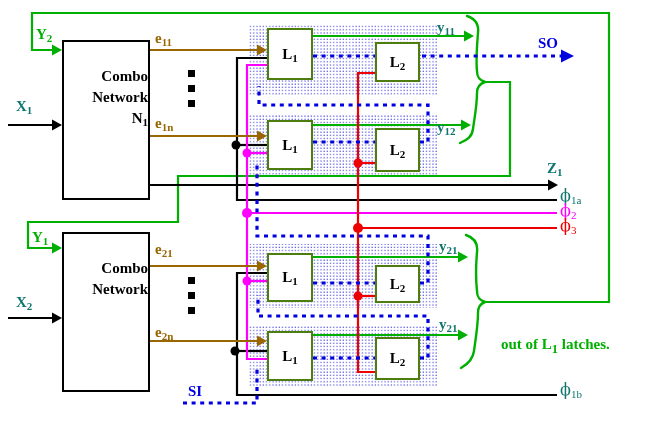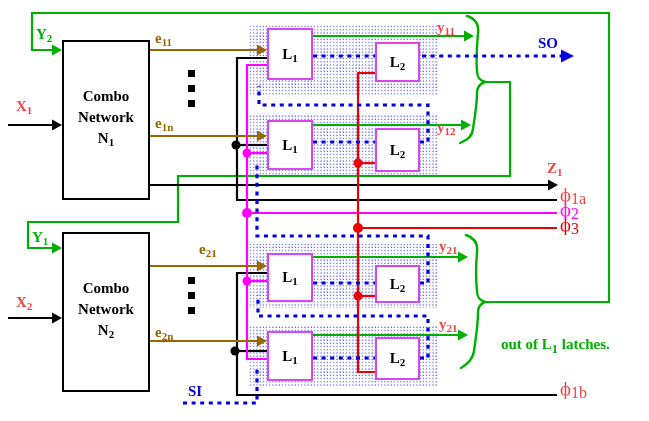--- a/index.html
+++ b/index.html
@@ -1,33 +1,33 @@
 <!DOCTYPE html>
 <html style="--green: #00b000; --brown: #996600; --magenta: #ff00ff; --red: #ee0000; --blue: #0000e0; --black: #000000; --stipple-dot: #2222dd;"><head>
 <meta charset="utf-8">
 <style>
   html,body{margin:0;padding:0;background:#fff;}
   #stage{position:relative;width:649px;height:421px;background:#fff;overflow:hidden;
          font-family:"Liberation Serif",serif;}
   #wires{position:absolute;left:0;top:0;z-index:1;}
   .nbox{position:absolute;z-index:2;background:#fff;border:2px solid #000;box-sizing:border-box;
-        text-align:center;font:700 15px/1.4 "Liberation Serif",serif;color:#000;padding-top:44px;}
-  .lbox{position:absolute;z-index:2;background:#fff;border:2px solid #d946ef;box-sizing:border-box;
+        text-align:right;font:700 15px/1.4 "Liberation Serif",serif;color:#000;padding-top:24px;}
+  .lbox{position:absolute;z-index:2;background:#fff;border:2px solid #4d7c0f;box-sizing:border-box;
         display:flex;align-items:center;justify-content:center;
         font:700 15px "Liberation Serif",serif;color:#000;}
-  .lbl{position:absolute;z-index:3;font:700 15px "Liberation Serif",serif;color:#ef4444;
+  .lbl{position:absolute;z-index:3;font:700 15px "Liberation Serif",serif;color:#0f766e;
        line-height:1;white-space:nowrap;}
   .lbl sub,.nbox sub,.lbox sub{font-size:11px;line-height:0;vertical-align:-3px;}
   .green{color:var(--green);}
   .brown{color:var(--brown);}
   .blue{color:var(--blue);}
   .magenta{color:var(--magenta);}
   .red{color:var(--red);}
   .phi{font-weight:400;font-size:16px;font-family:"DejaVu Serif",serif;}
-  .phi sub{font-size:16px;font-family:"Liberation Serif",serif;}
+  .phi sub{font-size:11px;font-family:"Liberation Serif",serif;}
   .note-line{position:absolute;z-index:3;font:700 15px "Liberation Serif",serif;color:var(--green);
              line-height:1;white-space:nowrap;}
   
   .w{fill:none;stroke-width:2.2;}
   .wg{stroke:var(--green);}
   .wk{stroke:var(--black);}
   .wm{stroke:var(--magenta);}
   .wr{stroke:var(--red);}
   .wb{stroke:var(--brown);}
   .wdot{fill:none;stroke:var(--blue);stroke-width:3.2;stroke-dasharray:4 4.6;}
@@ -156,21 +156,20 @@
   </svg>
 
   <div class="nbox" style="left:62px;top:40px;width:88px;height:160px;">
     <div>Combo</div>
     <div>Network</div>
     <div><span>N</span><sub>1</sub></div>
   </div>
   <div class="nbox" style="left:62px;top:232px;width:88px;height:160px;">
     <div>Combo</div>
     <div>Network</div>
-    <div><span>N</span><sub>2</sub></div>
   </div>
 
   <div class="lbox" style="left:267px;top:28px;width:46px;height:52px;">
       <span><span>L</span><sub>1</sub></span>
     </div>
   <div class="lbox" style="left:375px;top:42px;width:45px;height:40px;">
       <span><span>L</span><sub>2</sub></span>
     </div>
   <div class="lbox" style="left:267px;top:120px;width:46px;height:50px;">
       <span><span>L</span><sub>1</sub></span>
@@ -197,21 +196,21 @@
   <div class="lbl brown" style="left:155px;top:116px;"><span>e</span><sub>1n</sub></div>
   <div class="lbl" style="left:437px;top:20px;"><span>y</span><sub>11</sub></div>
   <div class="lbl blue" style="left:538px;top:36px;"><span>SO</span></div>
   <div class="lbl" style="left:437px;top:120px;"><span>y</span><sub>12</sub></div>
   <div class="lbl" style="left:547px;top:161px;"><span>Z</span><sub>1</sub></div>
   <div class="lbl phi" style="left:560px;top:188px;"><span>ϕ</span><sub>1a</sub></div>
   <div class="lbl phi magenta" style="left:560px;top:203px;"><span>ϕ</span><sub>2</sub></div>
   <div class="lbl phi red" style="left:560px;top:218px;"><span>ϕ</span><sub>3</sub></div>
   <div class="lbl green" style="left:32px;top:230px;"><span>Y</span><sub>1</sub></div>
   <div class="lbl" style="left:16px;top:295px;"><span>X</span><sub>2</sub></div>
-  <div class="lbl brown" style="left:155px;top:242px;margin-left:44px;"><span>e</span><sub>21</sub></div>
+  <div class="lbl brown" style="left:155px;top:242px;"><span>e</span><sub>21</sub></div>
   <div class="lbl brown" style="left:155px;top:325px;"><span>e</span><sub>2n</sub></div>
   <div class="lbl" style="left:439px;top:239px;"><span>y</span><sub>21</sub></div>
   <div class="lbl" style="left:439px;top:317px;"><span>y</span><sub>21</sub></div>
   <div class="lbl blue" style="left:188px;top:384px;"><span>SI</span></div>
   <div class="lbl phi" style="left:560px;top:382px;"><span>ϕ</span><sub>1b</sub></div>
 
   <div class="note-line" style="left:501px;top:337px;"><span>out of L</span><sub>1</sub><span> latches.</span></div>
 
 </div>
 

